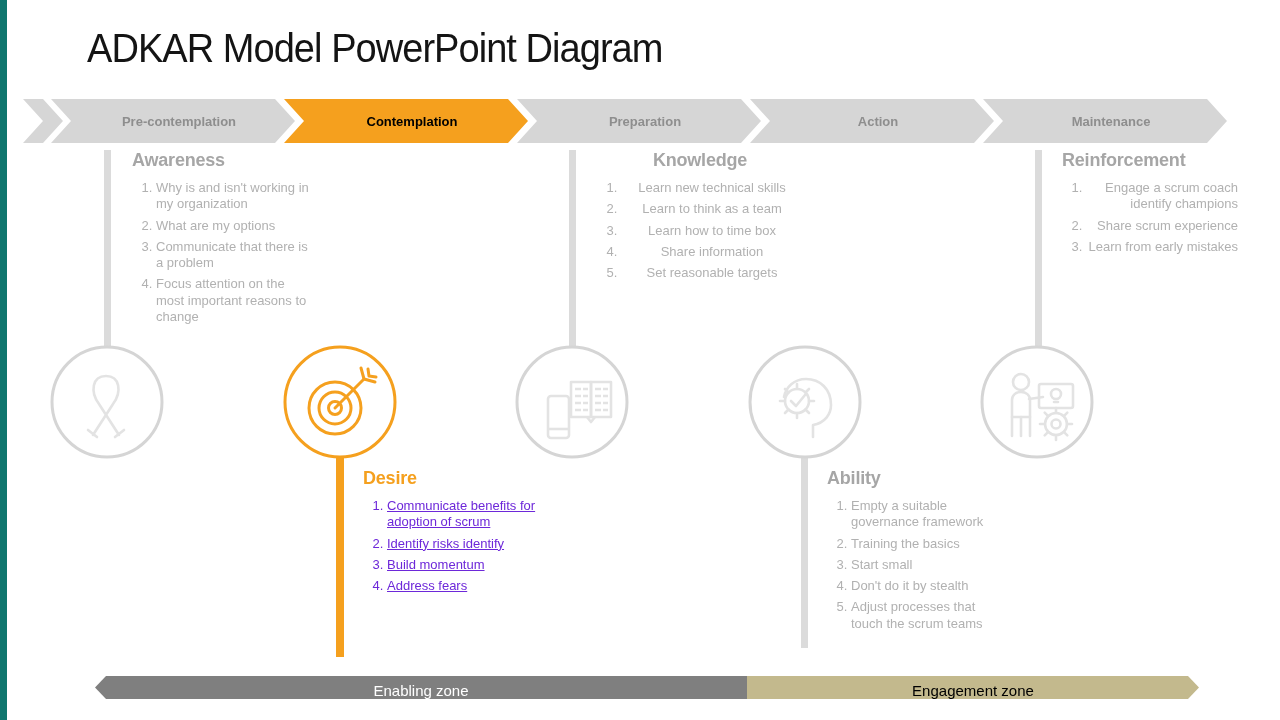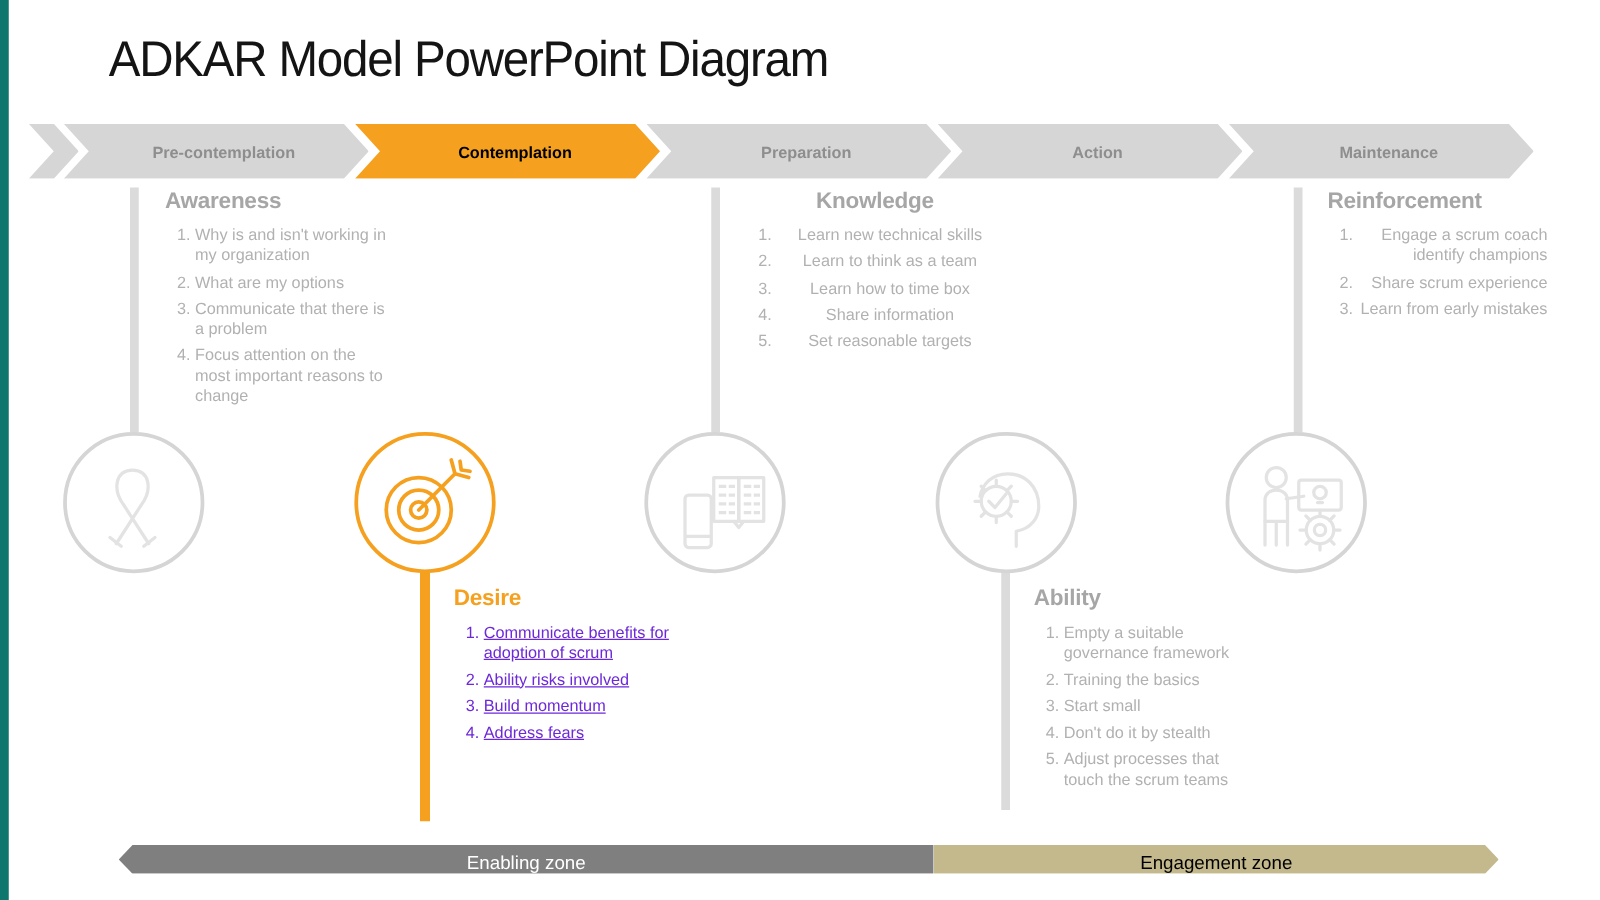--- a/index.html
+++ b/index.html
@@ -177,21 +177,21 @@
       <li>Engage a scrum coach identify champions</li>
       <li>Share scrum experience</li>
       <li>Learn from early mistakes</li>
     </ol>
   </section>
 
   <section class="block orange w-de" style="left:356px;top:468px;">
     <h2>Desire</h2>
     <ol>
       <li>Communicate benefits for adoption of scrum</li>
-      <li>Ability risks involved</li>
+      <li>Identify risks identify</li>
       <li>Build momentum</li>
       <li>Address fears</li>
     </ol>
   </section>
 
   <section class="block w-ab" style="left:820px;top:468px;">
     <h2>Ability</h2>
     <ol>
       <li>Empty a suitable governance framework</li>
       <li>Training the basics</li>

